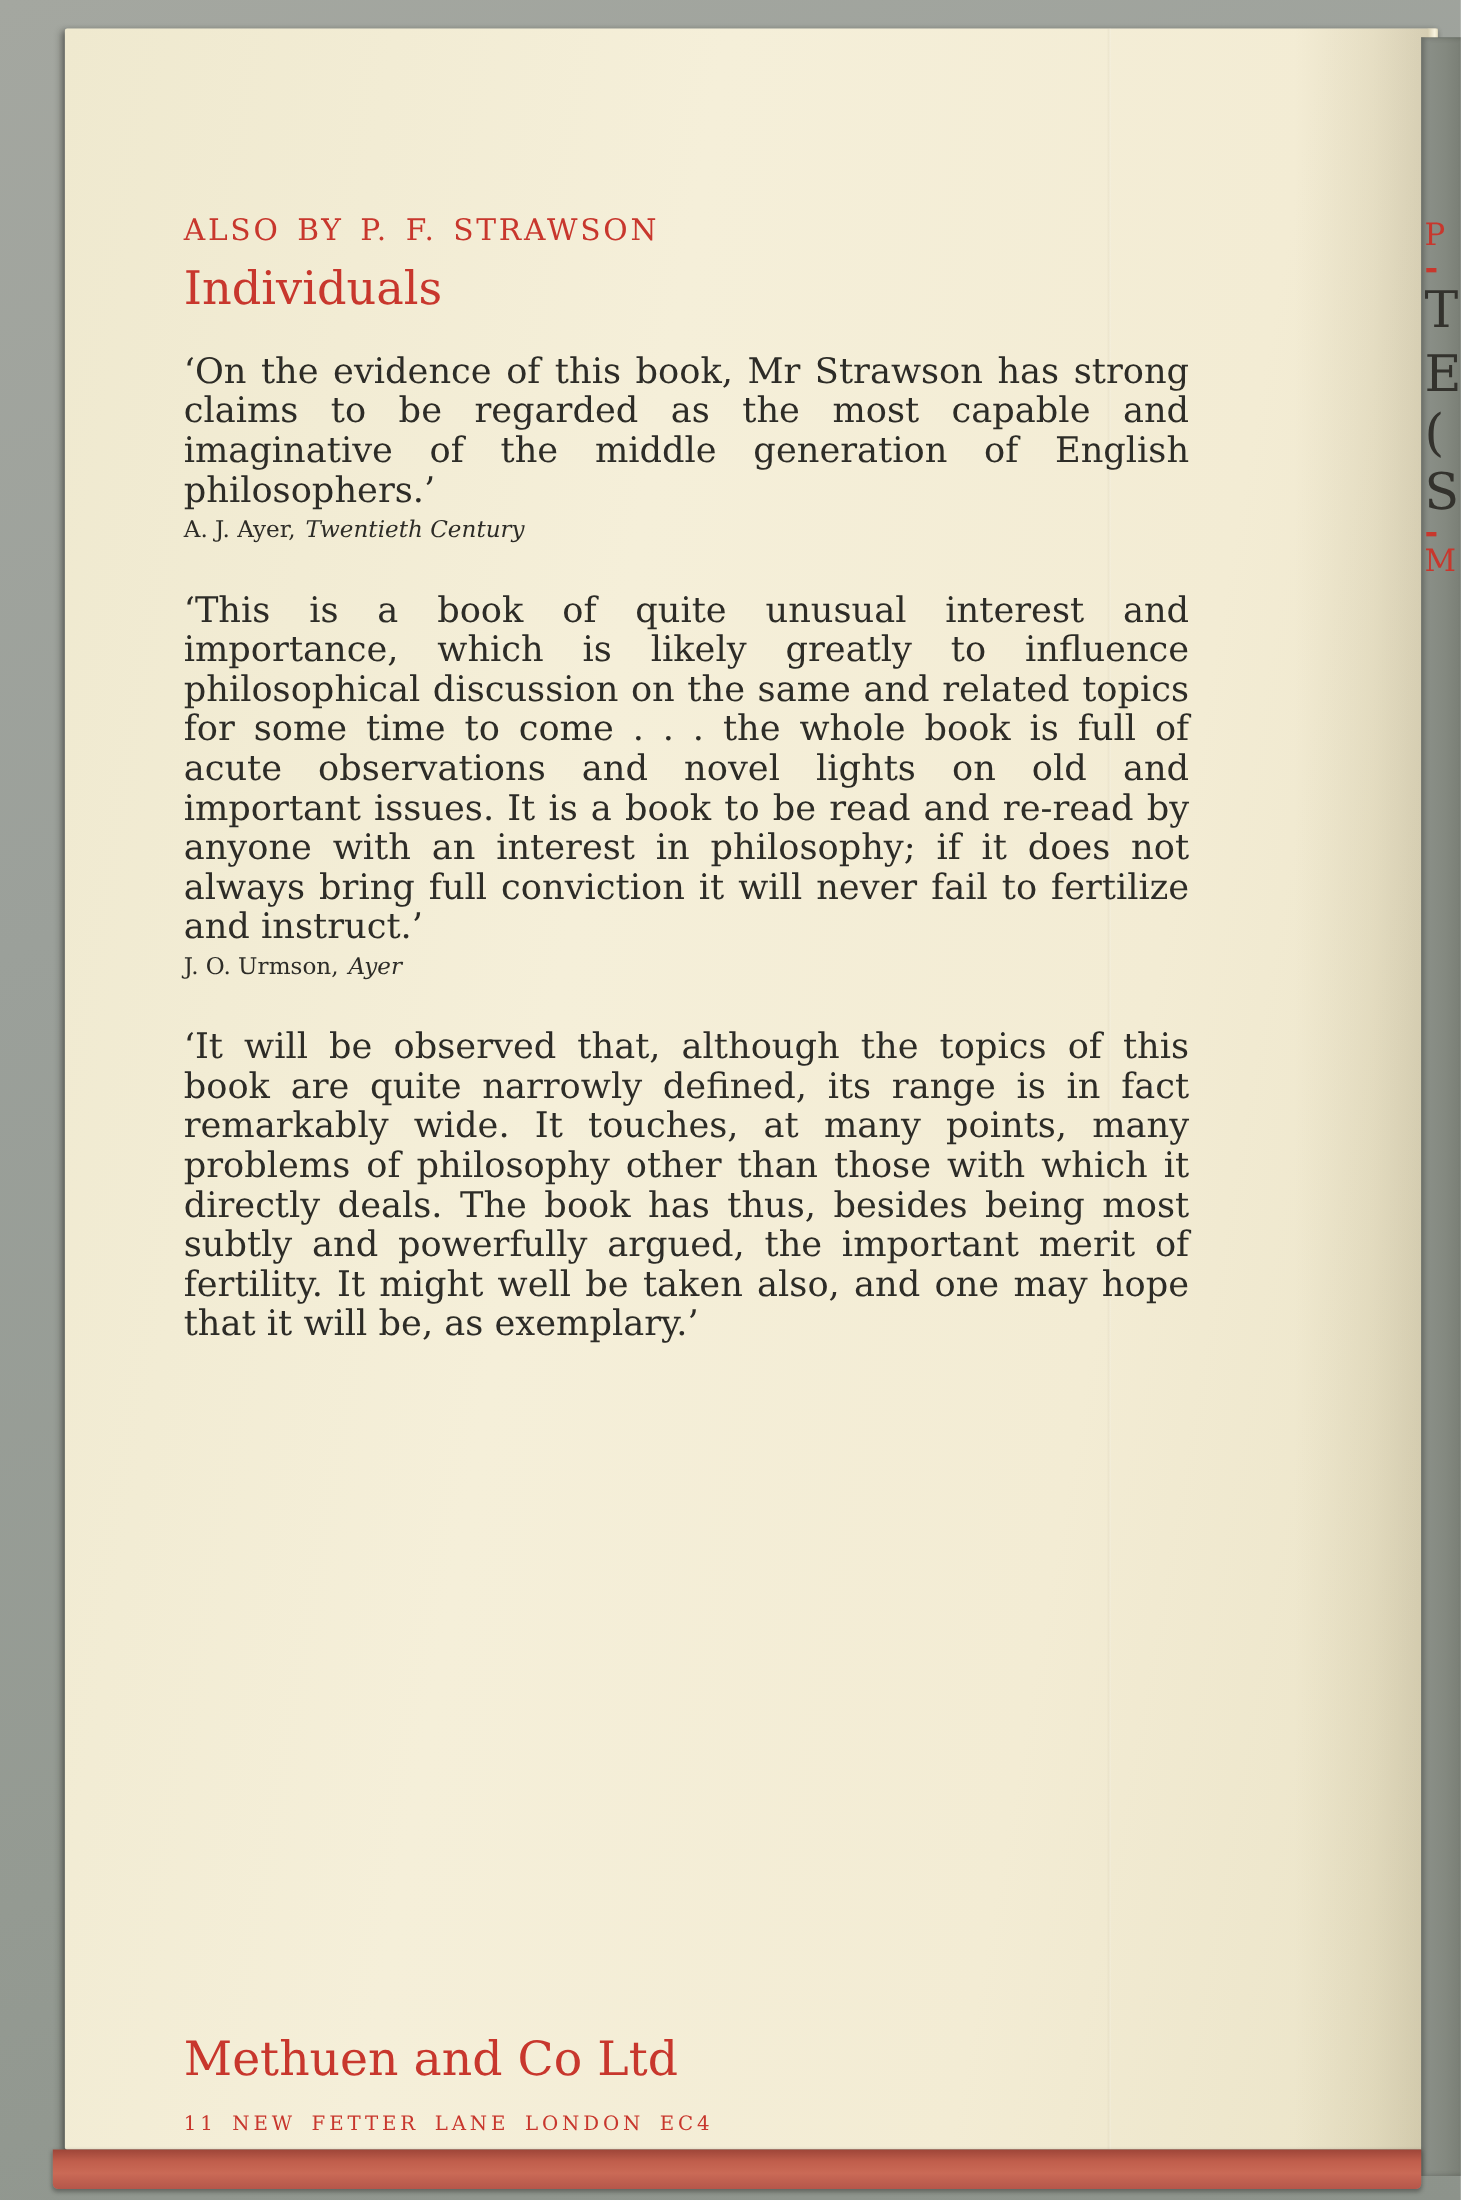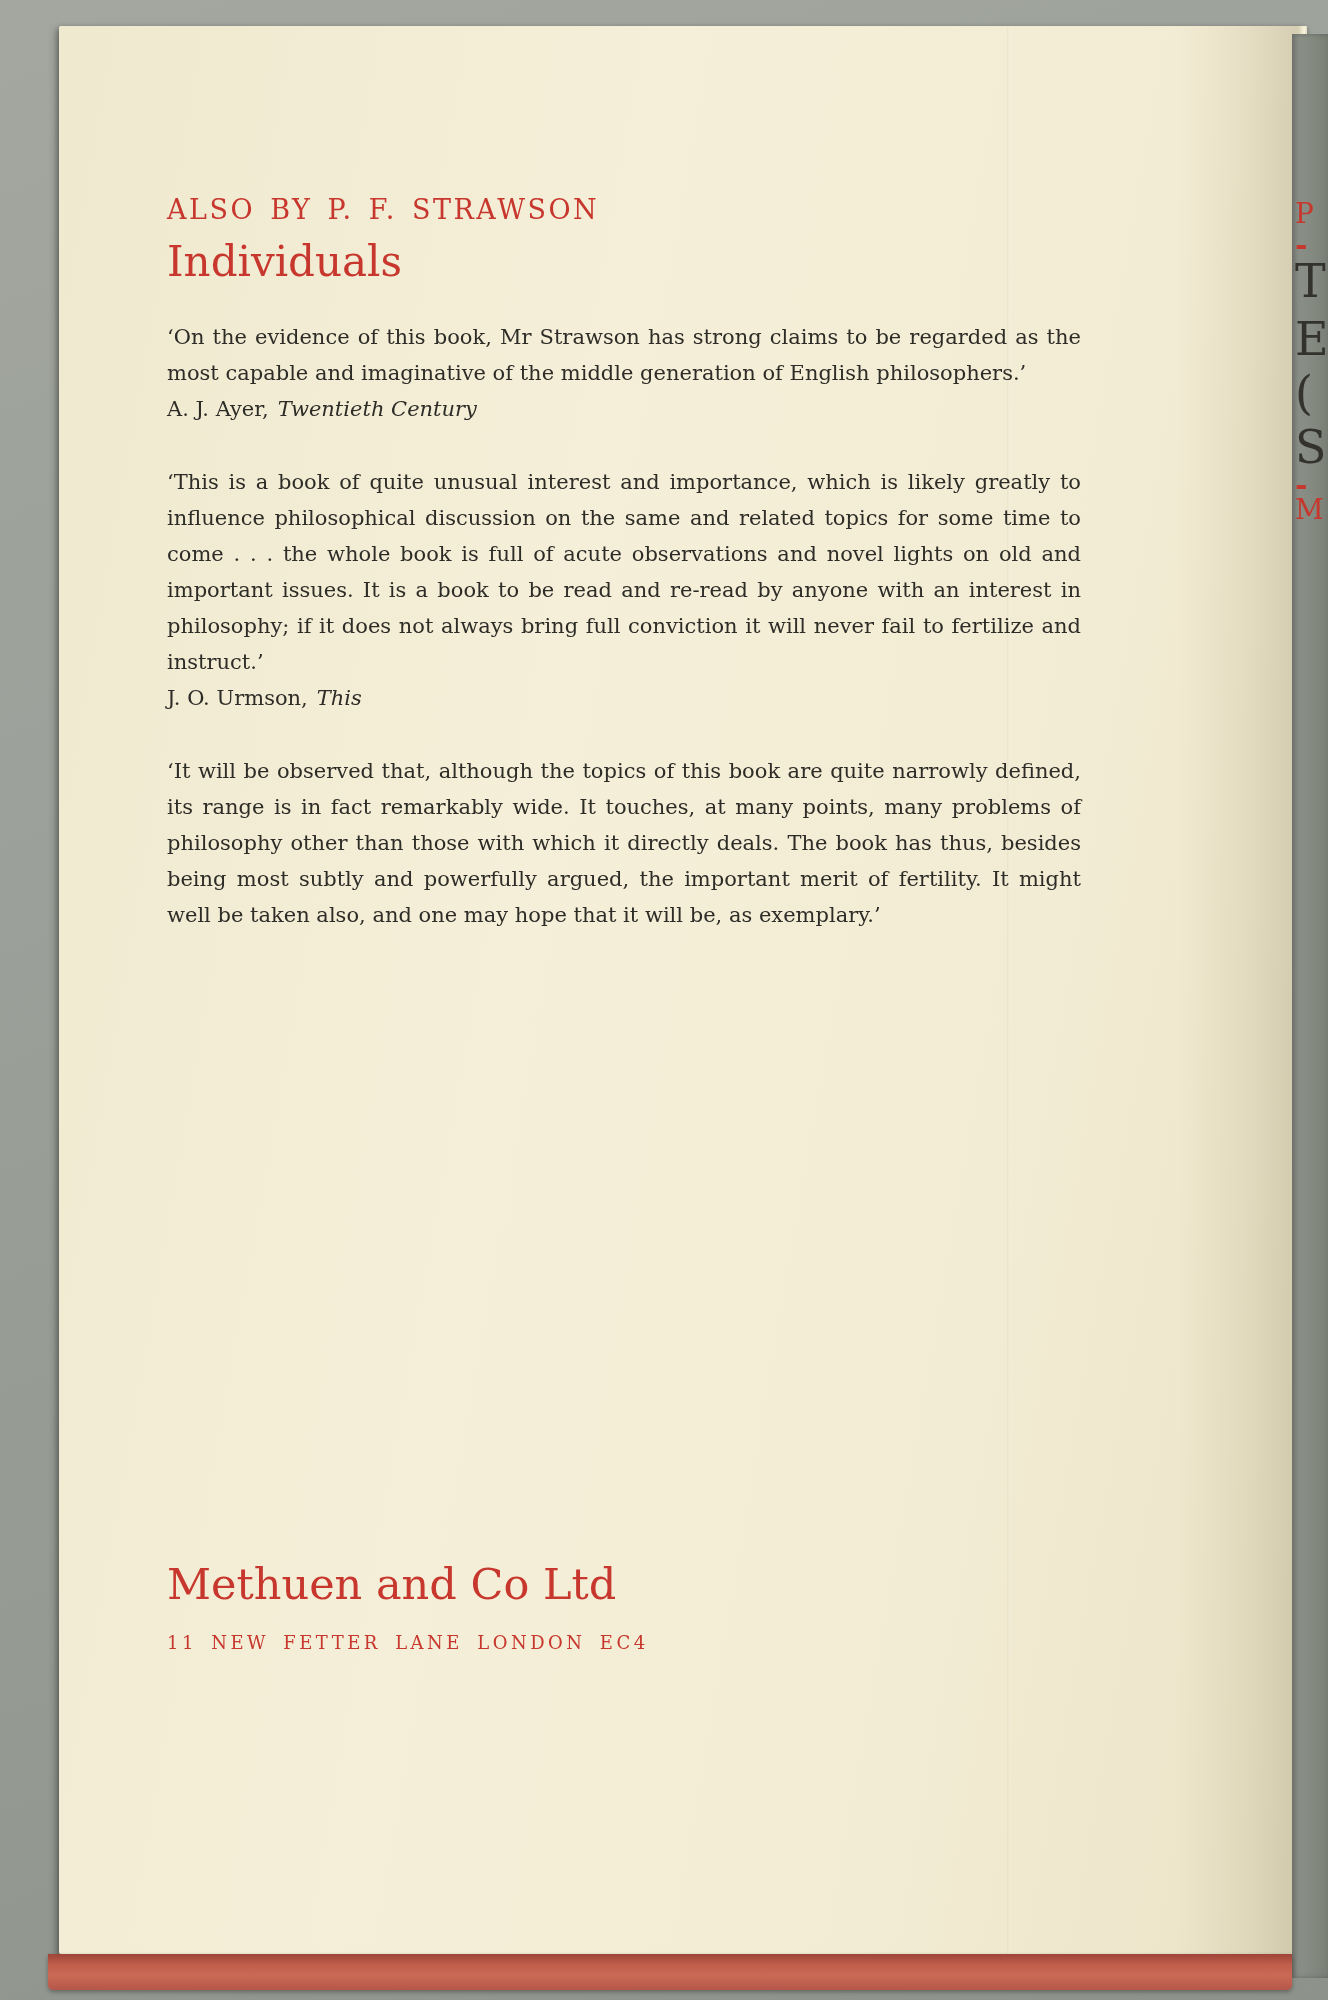--- a/index.html
+++ b/index.html
@@ -52,21 +52,21 @@
   .title {
     margin: 14px 0 0 0;
     font-size: 42px; line-height: 1.1; font-weight: normal;
     color: var(--accent-red, #c8372d);
   }
 
   .reviews { margin-top: 34px; }
   .review + .review { margin-top: 37px; }
   .quote {
     margin: 0;
-    font-size: 21px; line-height: 36px;
+    font-size: 32px; line-height: 36px;
     text-align: justify;
     color: var(--ink, #2d2c27);
   }
   .attr { margin: 0; font-size: 21px; line-height: 36px; color: var(--ink, #2d2c27); }
   .attr .src { font-style: italic; margin-left: 9px; }
 
   .publisher {
     margin: 628px 0 0 0;
     font-size: 43px; font-weight: normal; line-height: 1.1;
     color: var(--accent-red, #c8372d);
@@ -118,21 +118,21 @@
         <div class="review">
           <p class="quote">‘On the evidence of this book, Mr Strawson has strong claims to be regarded as the most capable and imaginative of the middle generation of English philosophers.’</p>
           <p class="attr">
             <span>A. J. Ayer,</span><span class="src">Twentieth Century</span>
           </p>
         </div>
 
         <div class="review">
           <p class="quote">‘This is a book of quite unusual interest and importance, which is likely greatly to influence philosophical discussion on the same and related topics for some time to come . . . the whole book is full of acute observations and novel lights on old and important issues. It is a book to be read and re-read by anyone with an interest in philosophy; if it does not always bring full conviction it will never fail to fertilize and instruct.’</p>
           <p class="attr">
-            <span>J. O. Urmson,</span><span class="src">This</span>
+            <span>J. O. Urmson,</span><span class="src">Ayer</span>
           </p>
         </div>
 
         <div class="review">
           <p class="quote">‘It will be observed that, although the topics of this book are quite narrowly defined, its range is in fact remarkably wide. It touches, at many points, many problems of philosophy other than those with which it directly deals. The book has thus, besides being most subtly and powerfully argued, the important merit of fertility. It might well be taken also, and one may hope that it will be, as exemplary.’</p>
         </div>
       </div>
 
       <div class="publisher">Methuen and Co Ltd</div>
       <div class="address">11 NEW FETTER LANE LONDON EC4</div>

